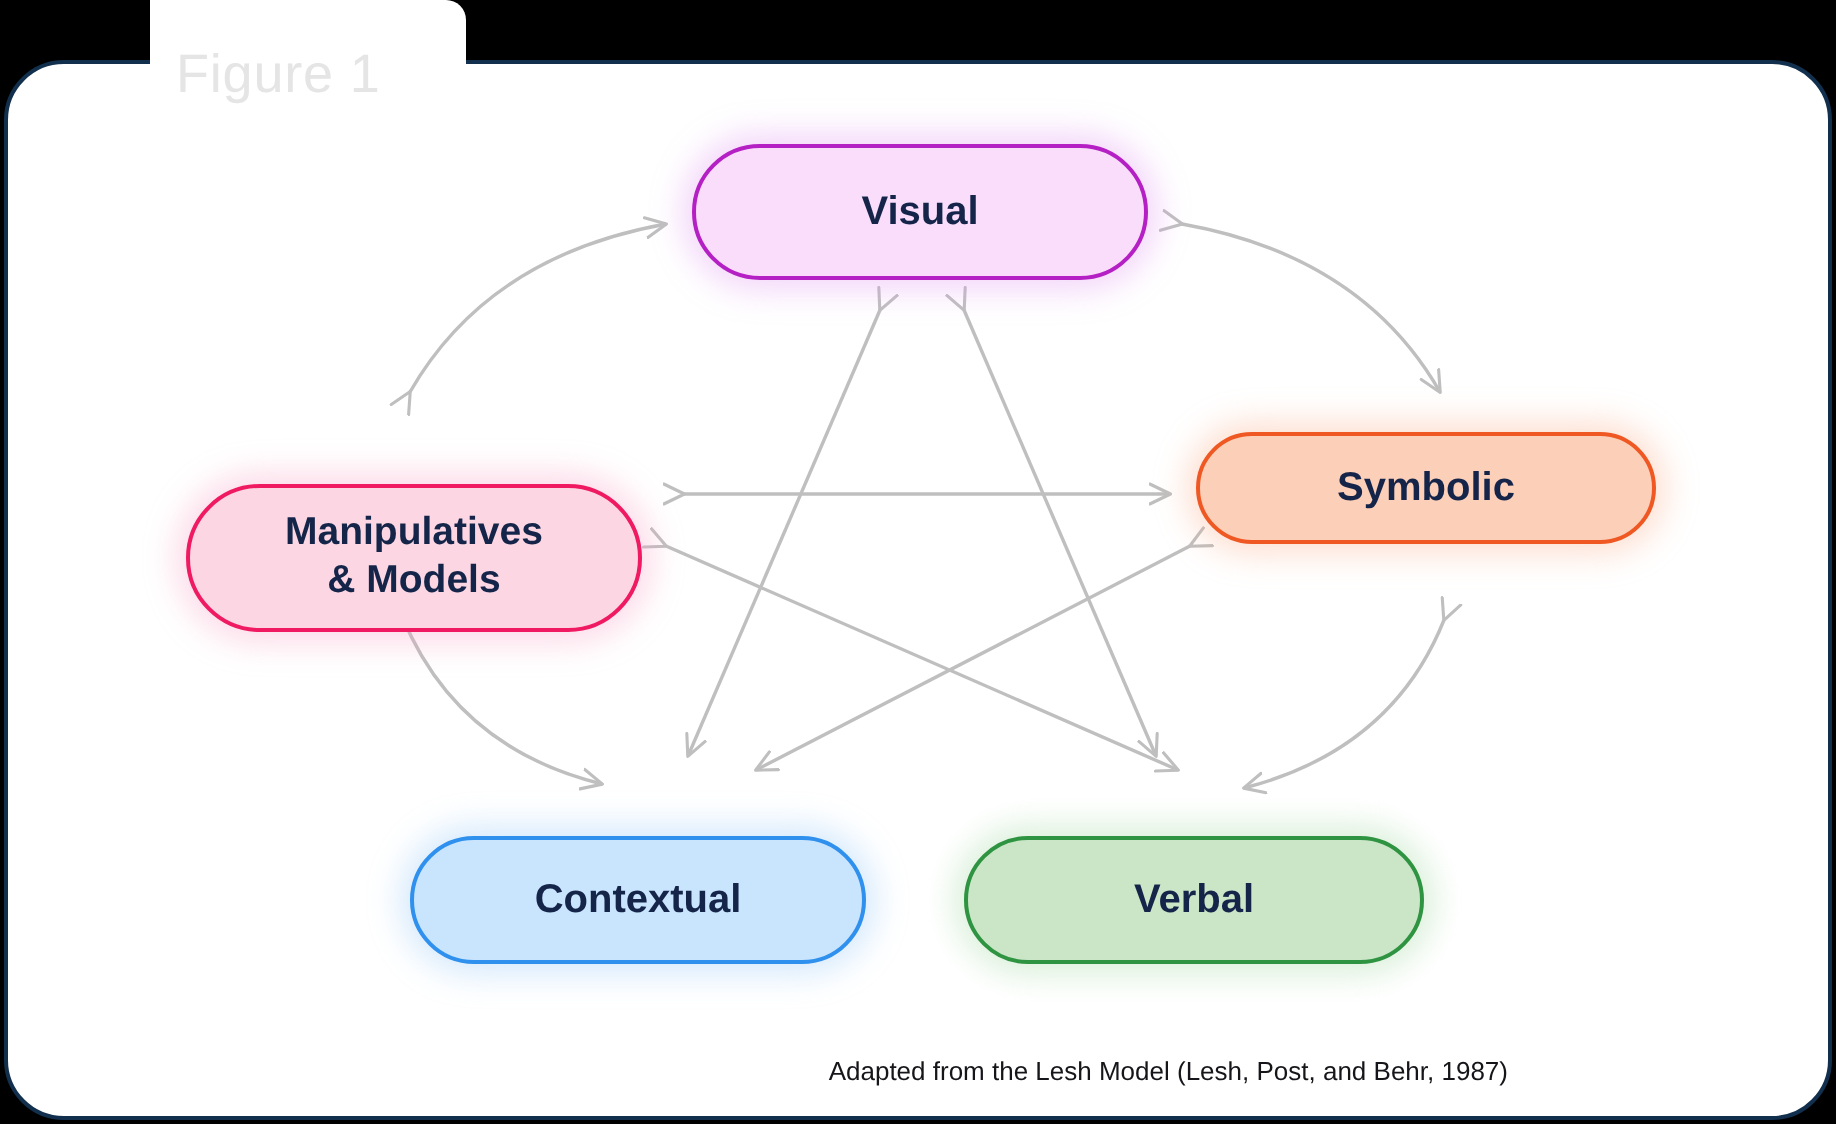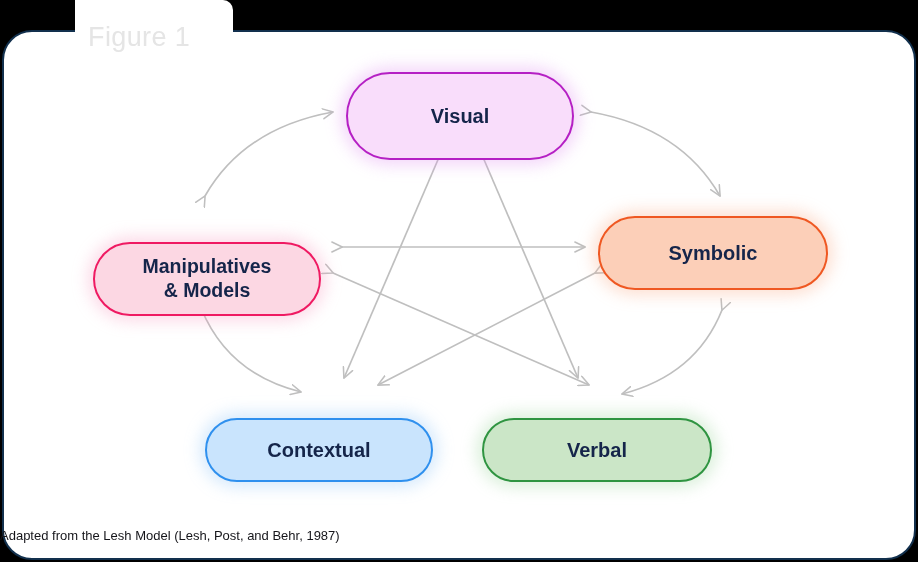--- a/index.html
+++ b/index.html
@@ -82,54 +82,54 @@
     border-style: solid;
     color: #15254a;
     font-weight: bold;
     font-size: 20px;
     line-height: 1.22;
     z-index: 3;
   }
   .node-label { pointer-events: none; white-space: pre-line; }
 
   #node-visual {
-    left: 346px; top: 72px; width: 228px; height: 88px;
+    left: 346px; top: 72px; width: 228px; height: 68px;
     background: #f9ddfb; border-color: #b520c4;
     box-shadow: 0 0 16px 5px rgba(226,150,240,0.40);
   }
   #node-manipulatives {
     left: 93px; top: 216px; width: 228px; height: 74px;
     background: #fcd7e3; border-color: #ef1a62;
     box-shadow: 0 0 16px 5px rgba(248,160,195,0.40);
     font-size: 19.5px;
     margin-top: 26px;
   }
   #node-symbolic {
-    left: 598px; top: 216px; width: 230px; height: 74px;
+    left: 598px; top: 216px; width: 230px; height: 56px;
     background: #fccfb8; border-color: #ef5822;
     box-shadow: 0 0 16px 5px rgba(250,175,140,0.40);
   }
   #node-contextual {
     left: 205px; top: 418px; width: 228px; height: 64px;
     background: #c9e4fd; border-color: #2f90ee;
     box-shadow: 0 0 16px 5px rgba(150,200,248,0.40);
   }
   #node-verbal {
     left: 482px; top: 418px; width: 230px; height: 64px;
     background: #cbe6c7; border-color: #2f9441;
     box-shadow: 0 0 16px 5px rgba(160,215,160,0.40);
   }
 
   
   #caption {
     position: absolute;
     left: 0;
     top: 528px;
     width: 754px;
-    text-align: left;
+    text-align: right;
     font-size: 13px;
     color: #15151a;
     z-index: 3;
   }
 </style>
 </head>
 <body>
 
 <div id="stage">
 

